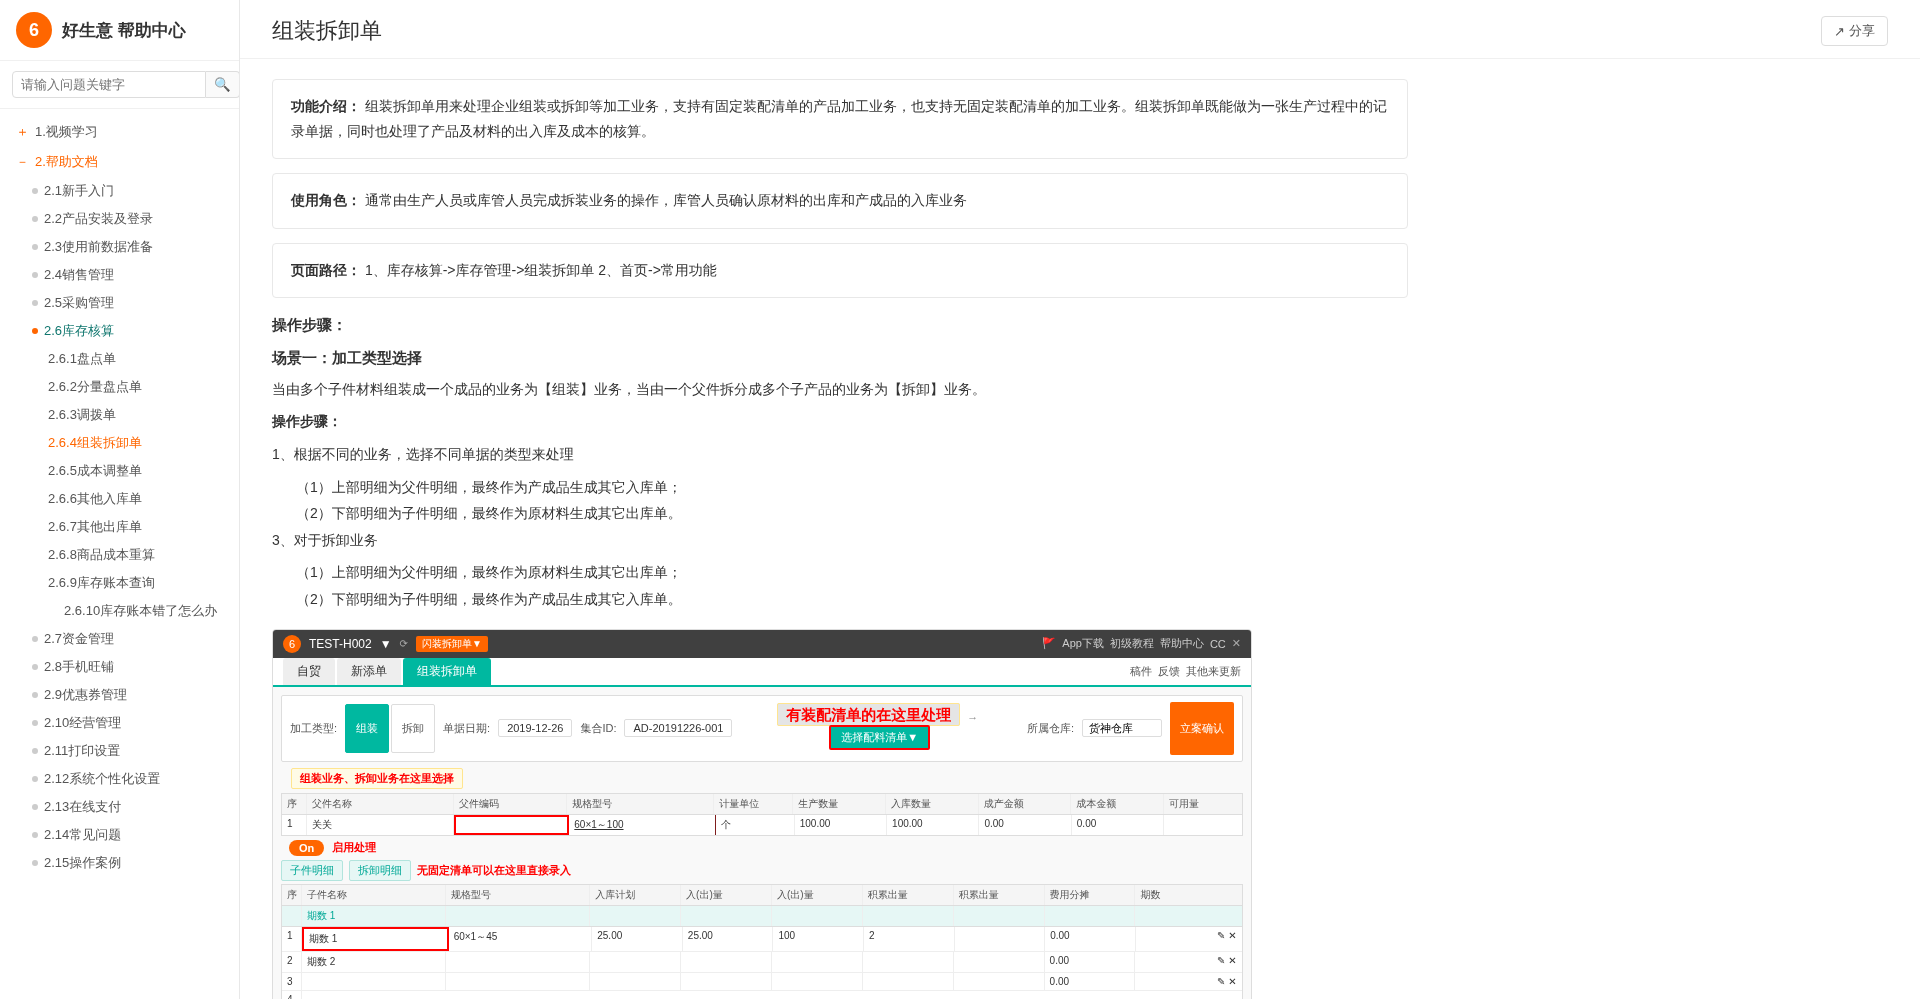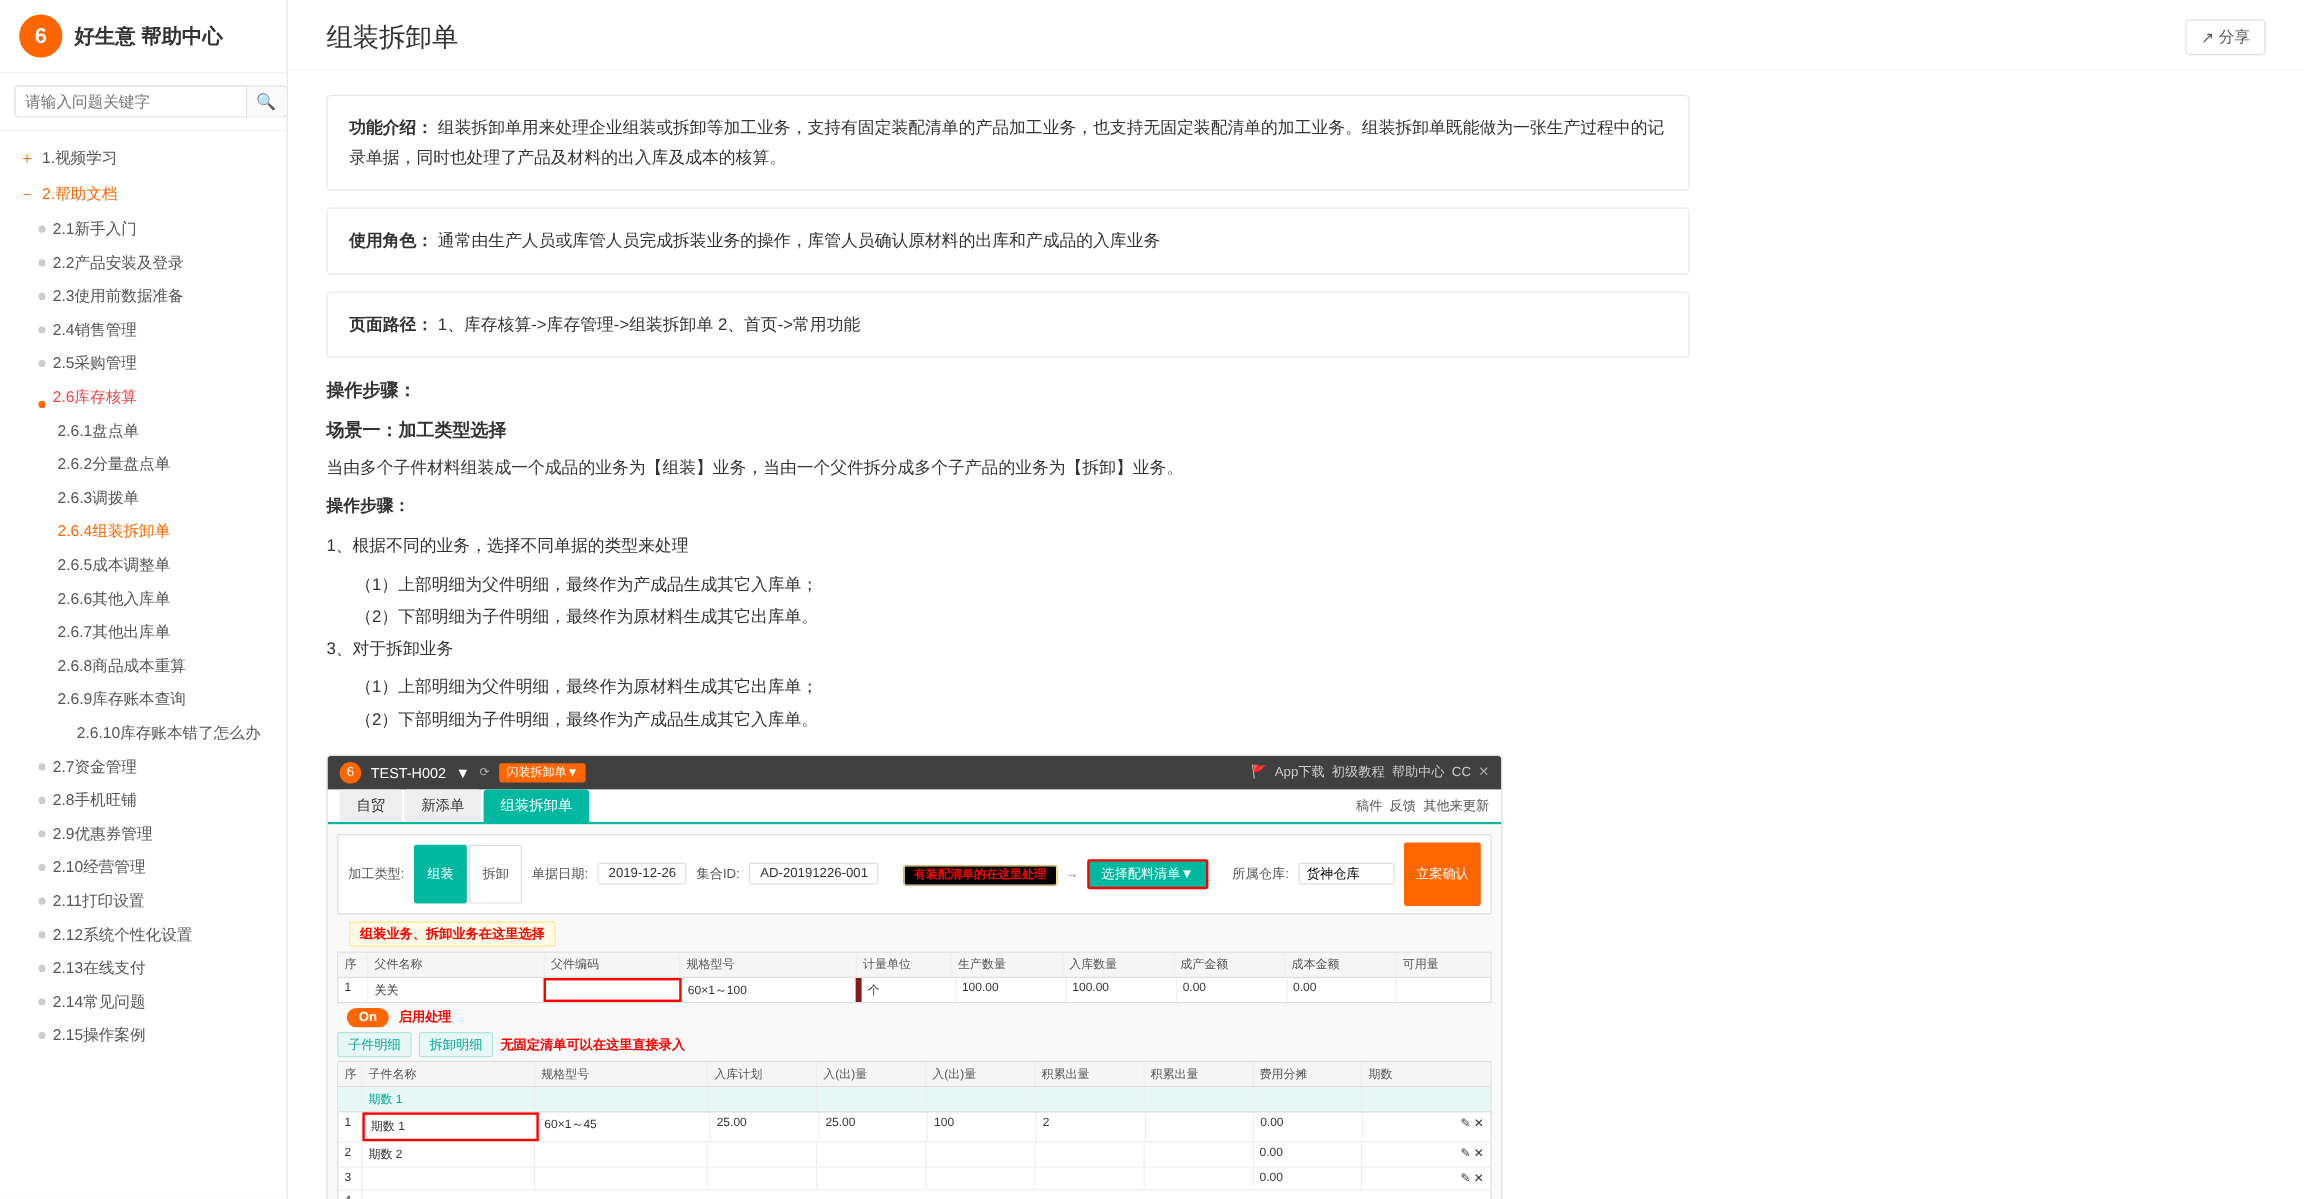--- a/index.html
+++ b/index.html
@@ -190,21 +190,21 @@
       <span>2.3使用前数据准备</span>
     </div>
     <div class="nav-sub">
       <span class="dot"></span>
       <span>2.4销售管理</span>
     </div>
     <div class="nav-sub">
       <span class="dot"></span>
       <span>2.5采购管理</span>
     </div>
-    <div class="nav-sub" style="color:#ef4444;align-items:flex-end;">
+    <div class="nav-sub" style="color:#0f766e;">
       <span class="dot" style="background:#f60;"></span>
       <span>2.6库存核算</span>
     </div>
     <div class="nav-sub" style="padding-left:48px;">
       <span>2.6.1盘点单</span>
     </div>
     <div class="nav-sub" style="padding-left:48px;">
       <span>2.6.2分量盘点单</span>
     </div>
     <div class="nav-sub" style="padding-left:48px;">
@@ -354,21 +354,21 @@
           <div style="display:flex;gap:2px;">
             <button style="padding:16px 10px;border:1px solid #00b8a0;background:#00b8a0;color:#fff;font-size:11px;border-radius:2px;cursor:pointer;">组装</button>
             <button style="padding:2px 10px;border:1px solid #ddd;background:#fff;color:#555;font-size:11px;border-radius:2px;cursor:pointer;">拆卸</button>
           </div>
           <span style="color:#555;">单据日期:</span>
           <span style="border:1px solid #ddd;padding:2px 8px;background:#fff;font-size:11px;border-radius:2px;">2019-12-26</span>
           <span style="color:#555;">集合ID:</span>
           <span style="border:1px solid #ddd;padding:2px 8px;background:#fff;font-size:11px;border-radius:2px;">AD-20191226-001</span>
 
           <div style="flex:1;text-align:center;">
-            <span style="color:#f00;font-size:10px;font-weight:bold;background:#000000;border:1px solid #ffe58f;padding:2px 8px;border-radius:2px;">有装配清单的在这里处理</span>
+            <span style="color:#f00;font-size:15px;font-weight:bold;background:#e5e5e5;border:1px solid #ffe58f;padding:2px 8px;border-radius:2px;">有装配清单的在这里处理</span>
             <span style="margin:0 4px;color:#888;">→</span>
             <button style="background:#00b8a0;color:#fff;border:none;padding:3px 10px;font-size:11px;border-radius:2px;cursor:pointer;border:2px solid #f00;">选择配料清单▼</button>
           </div>
 
           <span style="color:#555;">所属仓库:</span>
           <input style="border: 1px solid rgb(221, 221, 221); padding: 2px 6px; font-size: 11px; border-radius: 2px; width: 80px;" value="货神仓库">
           <button style="background:#f60;color:#fff;border:none;padding:19px 10px;font-size:11px;border-radius:2px;cursor:pointer;">立案确认</button>
         </div>
 
         <div style="display:flex;align-items:center;gap:4px;margin-bottom:4px;padding-left:10px;">
@@ -385,21 +385,21 @@
             <div style="padding:3px 5px;flex:1.2;border-right:1px solid #eee;">生产数量</div>
             <div style="padding:3px 5px;flex:1.2;border-right:1px solid #eee;">入库数量</div>
             <div style="padding:3px 5px;flex:1.2;border-right:1px solid #eee;">成产金额</div>
             <div style="padding:3px 5px;flex:1.2;border-right:1px solid #eee;">成本金额</div>
             <div style="padding:3px 5px;flex:1;">可用量</div>
           </div>
           <div style="display:flex;font-size:10px;">
             <div style="padding:3px 5px;width:25px;border-right:1px solid #eee;">1</div>
             <div style="padding:3px 5px;flex:2;border-right:1px solid #eee;">关关</div>
             <div style="padding:3px 5px;flex:1.5;border-right:1px solid #eee;border:2px solid #f00;"></div>
-            <div style="padding:3px 5px;flex:2;border-right:5px solid #7f1d1d;">60×1～100</div>
+            <div style="padding:3px 5px;flex:2;border-right:1px solid #7f1d1d;text-decoration:underline;">60×1～100</div>
             <div style="padding:3px 5px;flex:1;border-right:1px solid #eee;">个</div>
             <div style="padding:3px 5px;flex:1.2;border-right:1px solid #eee;">100.00</div>
             <div style="padding:3px 5px;flex:1.2;border-right:1px solid #eee;">100.00</div>
             <div style="padding:3px 5px;flex:1.2;border-right:1px solid #eee;">0.00</div>
             <div style="padding:3px 5px;flex:1.2;border-right:1px solid #eee;">0.00</div>
             <div style="padding:3px 5px;flex:1;"></div>
           </div>
         </div>
 
         <div style="display:flex;align-items:center;gap:8px;margin-bottom:4px;padding-left:8px;">

